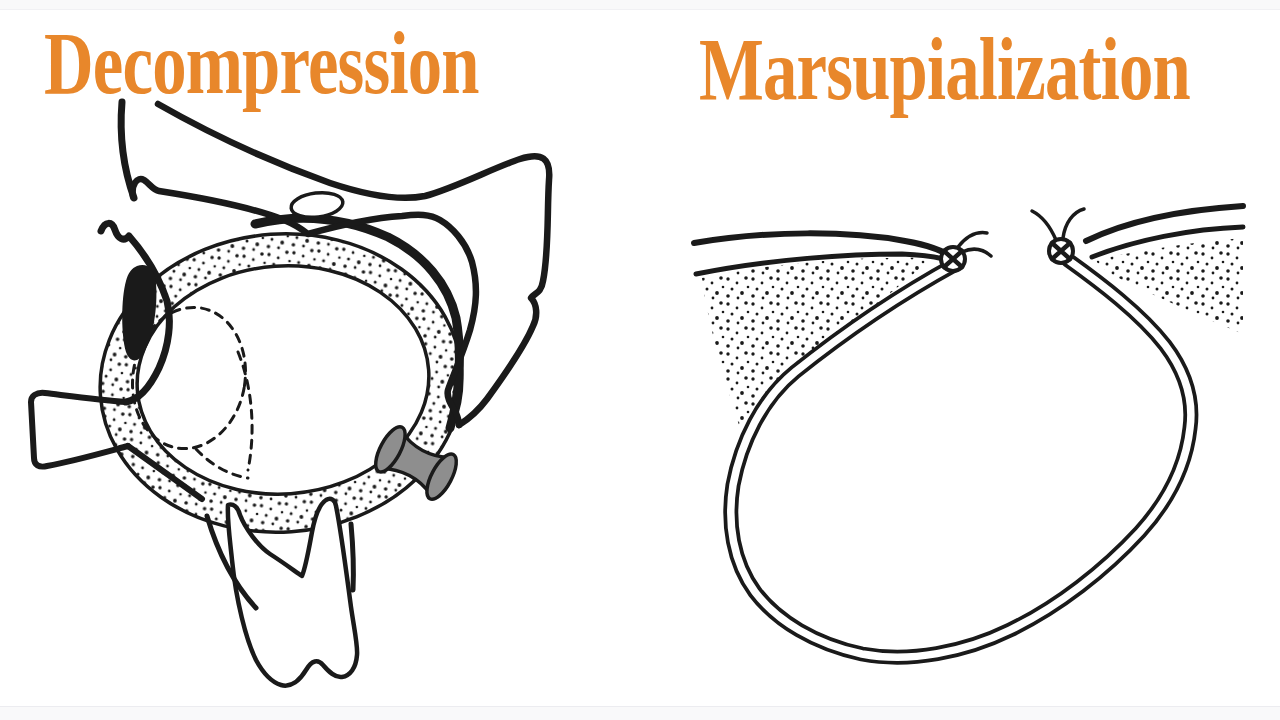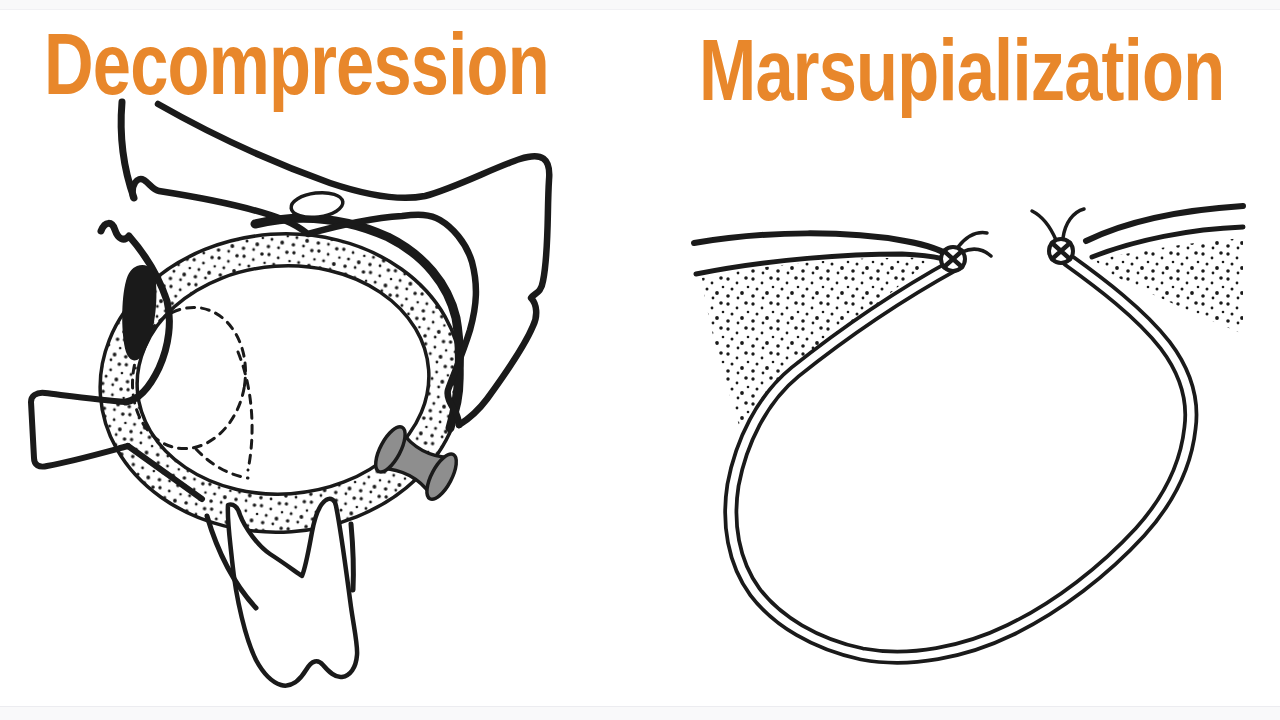--- a/index.html
+++ b/index.html
@@ -1,18 +1,18 @@
 <!DOCTYPE html>
 <html><head>
 <meta charset="utf-8">
 <style>
   html,body{margin:0;padding:0;background:#ffffff;}
   .stage{
     position:relative;width:1280px;height:720px;background:#ffffff;
-    overflow:hidden;font-family:Liberation Sans, sans-serif;
+    overflow:hidden;font-family:Liberation Serif, serif;
   }
   .edge-band{position:absolute;left:0;width:1280px;background:#f9f9fa;}
   .edge-band.top{top:0;height:9px;border-bottom:1px solid #f1f1f4;}
   .edge-band.bottom{bottom:0;height:13px;border-top:1px solid #ececf0;}
   .title{
     position:absolute;margin:0;
     font-weight:700;font-size:88px;line-height:1;
     letter-spacing:-1px;color:#e8872b;white-space:nowrap;
     transform:scaleX(0.78);transform-origin:0 0;
   }

